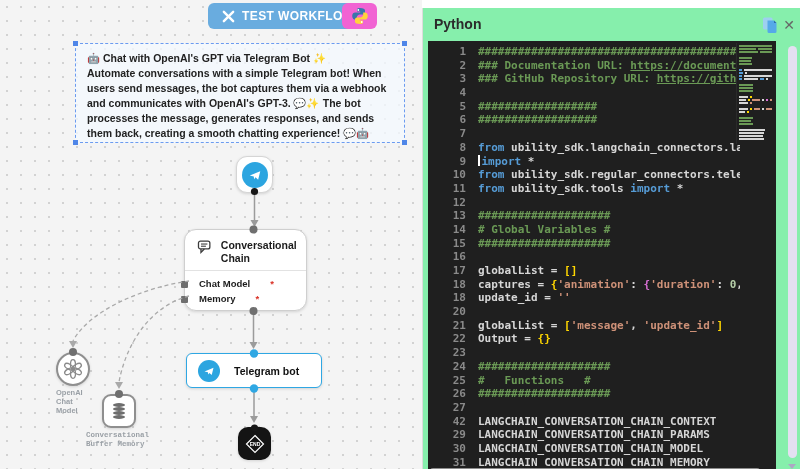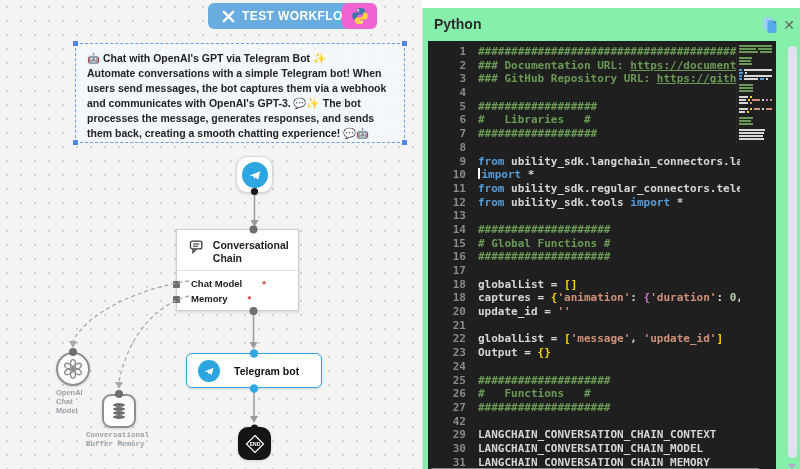--- a/index.html
+++ b/index.html
@@ -28,21 +28,21 @@
   .note .handle{position:absolute;width:5px;height:5px;background:#4f86e8;}
   .h-tl{left:-3px;top:-3px}.h-tr{right:-3px;top:-3px}
   .h-bl{left:-3px;bottom:-3px}.h-br{right:-3px;bottom:-3px}
 
   .node{position:absolute;z-index:2;background:#fff;box-sizing:border-box;
     box-shadow:0 1px 3px rgba(0,0,0,.14);}
   .trigger{left:236px;top:156px;width:37px;height:37px;border:1.5px solid #d5d5d5;
     border-radius:11px;display:flex;align-items:center;justify-content:center;}
   .tg-circle{width:26px;height:26px;border-radius:50%;background:#2ca5e0;
     display:flex;align-items:center;justify-content:center;}
-  .chain{left:176px;top:229px;width:123px;height:82px;border:1px solid #cfcfcf;border-radius:0;}
+  .chain{left:184px;top:229px;width:123px;height:82px;border:1px solid #cfcfcf;border-radius:12px;}
   .chain-head{display:flex;align-items:flex-start;gap:8px;padding:9px 8px 6px 12px;}
   .chain-title{font:700 10.5px/12.5px "Liberation Sans",sans-serif;color:#1c1c1c;width:78px;}
   .chain-div{border-top:1px solid #e2e2e2;}
   .chain-row{position:relative;display:flex;align-items:center;gap:20px;
     padding-left:14px;height:15px;font:700 9.5px "Liberation Sans",sans-serif;color:#1c1c1c;text-align:right;}
   .chain-row:first-child{margin-top:5px;}
   .sq-port{position:absolute;left:-4px;top:4.5px;width:7px;height:7px;background:#6f6f6f;border-radius:1px;}
   .req{color:#d93025;}
   .bot{left:186px;top:353px;width:136px;height:35px;border:1.5px solid #2fa7e3;
     border-radius:6px;display:flex;align-items:center;gap:14px;padding-left:11px;}
@@ -267,44 +267,44 @@
           <div class="ln">30</div>
           <div class="ln">31</div>
           <div class="ln">32</div>
         </div>
       <div class="code-lines">
           <div class="cl"><span class="tk-cmt">##################################################</span></div>
           <div class="cl"><span class="tk-cmt">### Documentation URL: </span><span class="tk-lnk">https://documentation</span></div>
           <div class="cl"><span class="tk-cmt">### GitHub Repository URL: </span><span class="tk-lnk">https://github.com</span></div>
           <div class="cl"></div>
           <div class="cl"><span class="tk-cmt">##################</span></div>
-          <div class="cl"><span class="tk-cmt">#   Libraries   #</span></div>
           <div class="cl"><span class="tk-cmt">##################</span></div>
           <div class="cl"></div>
           <div class="cl"><span class="tk-kw">from</span><span class="tk-txt"> ubility_sdk.langchain_connectors.langchain</span></div>
           <div class="cl"><span class="tk-caret"></span><span class="tk-kw">import</span><span class="tk-txt"> *</span></div>
           <div class="cl"><span class="tk-kw">from</span><span class="tk-txt"> ubility_sdk.regular_connectors.telegrambot</span></div>
           <div class="cl"><span class="tk-kw">from</span><span class="tk-txt"> ubility_sdk.tools </span><span class="tk-kw">import</span><span class="tk-txt"> *</span></div>
           <div class="cl"></div>
           <div class="cl"><span class="tk-cmt">####################</span></div>
-          <div class="cl"><span class="tk-cmt"># Global Functions #</span></div>
+          <div class="cl"><span class="tk-cmt"># Global Variables #</span></div>
           <div class="cl"><span class="tk-cmt">####################</span></div>
           <div class="cl"></div>
           <div class="cl"><span class="tk-txt">globalList = </span><span class="tk-br1">[]</span></div>
           <div class="cl"><span class="tk-txt">captures = </span><span class="tk-br1">{</span><span class="tk-str">'animation'</span><span class="tk-txt">: </span><span class="tk-br2">{</span><span class="tk-str">'duration'</span><span class="tk-txt">: </span><span class="tk-num">0</span><span class="tk-txt">, </span></div>
           <div class="cl"><span class="tk-txt">update_id = </span><span class="tk-str">''</span></div>
           <div class="cl"></div>
           <div class="cl"><span class="tk-txt">globalList = </span><span class="tk-br1">[</span><span class="tk-str">'message'</span><span class="tk-txt">, </span><span class="tk-str">'update_id'</span><span class="tk-br1">]</span></div>
           <div class="cl"><span class="tk-txt">Output = </span><span class="tk-br1">{}</span></div>
           <div class="cl"></div>
           <div class="cl"><span class="tk-cmt">####################</span></div>
           <div class="cl"><span class="tk-cmt">#   Functions   #</span></div>
           <div class="cl"><span class="tk-cmt">####################</span></div>
           <div class="cl"></div>
           <div class="cl"><span class="tk-txt">LANGCHAIN_CONVERSATION_CHAIN_CONTEXT</span></div>
+          <div class="cl"><span class="tk-txt">LANGCHAIN_CONVERSATION_CHAIN_PARAMS</span></div>
           <div class="cl"><span class="tk-txt">LANGCHAIN_CONVERSATION_CHAIN_MODEL</span></div>
           <div class="cl"><span class="tk-txt">LANGCHAIN_CONVERSATION_CHAIN_MEMORY</span></div>
         </div>
       <div class="minimap">
           <div class="mrow"><span class="mseg tk-cmt" style="width: 36px;"></span></div>
           <div class="mrow"><span class="mseg tk-cmt" style="width: 17px;"></span><span class="mseg tk-lnk" style="width: 15px;"></span></div>
           <div class="mrow"><span class="mseg tk-cmt" style="width: 19px;"></span><span class="mseg tk-lnk" style="width: 13px;"></span></div>
           <div class="mrow"></div>
           <div class="mrow"><span class="mseg tk-cmt" style="width: 13px;"></span></div>
           <div class="mrow"><span class="mseg tk-cmt" style="width: 12px;"></span></div>

